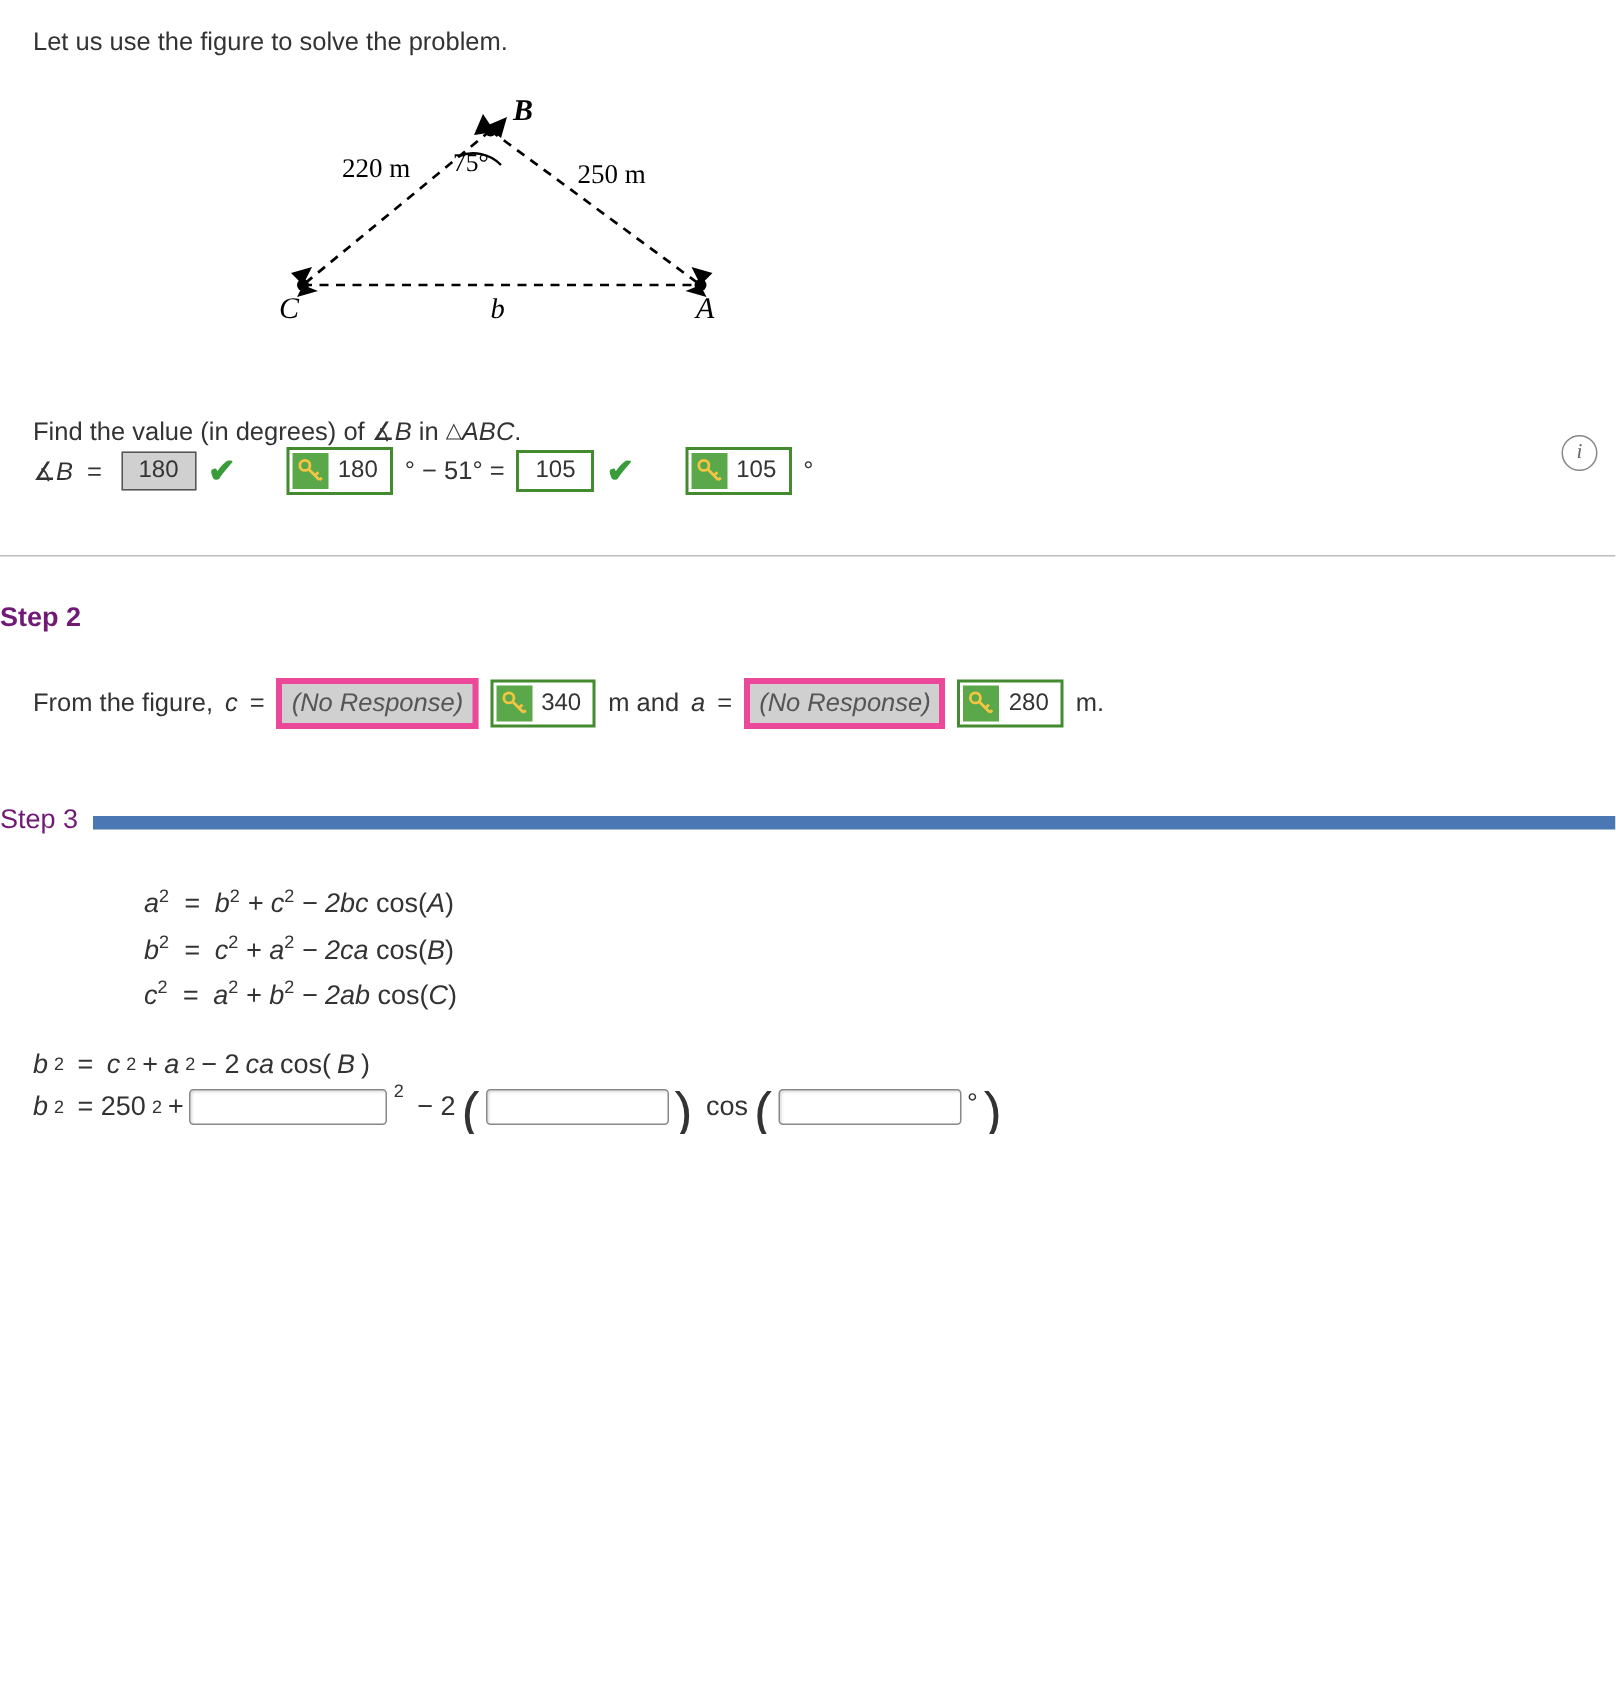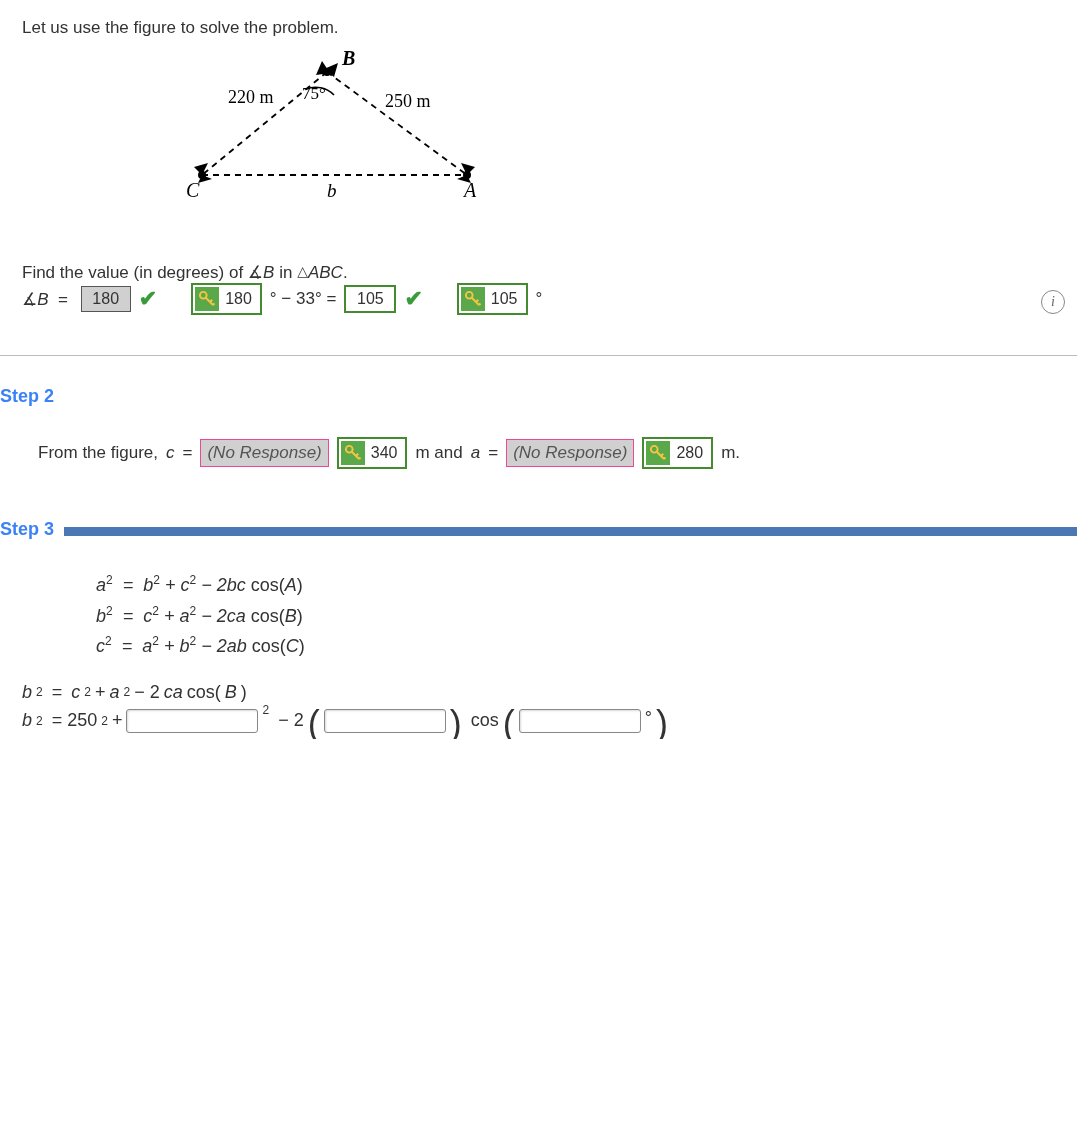--- a/index.html
+++ b/index.html
@@ -8,21 +8,21 @@
     color: #333;
     margin: 0;
     padding: 0;
     width: 1077px;
     background: #fff;
   }
   .content {
     padding: 18px 0 0 22px;
   }
   .intro-line {
-    margin-bottom: 9px;
+    margin-bottom: 24px;
   }
   .figure-wrap {
     margin: 0 0 40px 150px;
   }
   .question-line {
     margin-bottom: 0;
   }
   .eq-line {
     display: flex;
     align-items: center;
@@ -41,21 +41,21 @@
     color: #333;
   }
   .input-box.green {
     border: 2px solid #448a2f;
     background: #fff;
   }
   .no-response {
     font-style: italic;
     color: #555;
     background: #d0d0d0;
-    border: 1px solid #ec4899;
+    border: 4px solid #ec4899;
     padding: 3px 6px;
   }
   .key-box {
     display: inline-flex;
     align-items: center;
     border: 2px solid #448a2f;
     background: #fff;
     padding: 2px 6px 2px 2px;
     font-size: 16px;
   }
@@ -82,32 +82,32 @@
     margin: 30px 0 30px 0;
   }
   .step-bar {
     display: flex;
     align-items: center;
     margin: 0 0 30px 0;
     width: 100%;
   }
   .step-label {
     font-size: 18px;
-    color: #3b82f6;
+    color: #701a75;
     font-weight: bold;
     margin-right: 10px;
   }
   .step-rule {
     height: 9px;
     flex: 1;
     background: #4b78b4;
     position: relative;
     top: 2px;
   }
-  .step3 .step-label { font-weight: bold; }
+  .step3 .step-label { font-weight: normal; }
   .info-icon {
     position: absolute;
     right: 12px;
     top: 290px;
     width: 22px;
     height: 22px;
     border: 1px solid #888;
     border-radius: 50%;
     display: flex;
     align-items: center;
@@ -207,21 +207,21 @@
       <span class="key-icon-cell">
         <svg width="18" height="18" viewBox="0 0 24 24">
             <circle cx="7" cy="7" r="4.5" fill="none" stroke="#f5c542" stroke-width="2.5"></circle>
             <line x1="10" y1="10" x2="20" y2="20" stroke="#f5c542" stroke-width="2.5"></line>
             <line x1="16" y1="16" x2="19" y2="13" stroke="#f5c542" stroke-width="2.5"></line>
             <line x1="20" y1="20" x2="22" y2="18" stroke="#f5c542" stroke-width="2.5"></line>
           </svg>
       </span>
       <span class="key-value">180</span>
     </span>
-    <span> ° − 33° = </span>
+    <span> ° − 51° = </span>
     <span class="input-box green">105</span>
     <span class="check-icon">✔</span>
     <span style="width:18px"></span>
     <span class="key-box">
       <span class="key-icon-cell">
         <svg width="18" height="18" viewBox="0 0 24 24">
             <circle cx="7" cy="7" r="4.5" fill="none" stroke="#f5c542" stroke-width="2.5"></circle>
             <line x1="10" y1="10" x2="20" y2="20" stroke="#f5c542" stroke-width="2.5"></line>
             <line x1="16" y1="16" x2="19" y2="13" stroke="#f5c542" stroke-width="2.5"></line>
             <line x1="20" y1="20" x2="22" y2="18" stroke="#f5c542" stroke-width="2.5"></line>
@@ -234,21 +234,21 @@
 
 </div>
 
 <hr class="hr-line">
 
 <div class="step-bar">
   <span class="step-label">Step 2</span>
 </div>
 
 <div class="content" style="padding-top:0;">
-  <div class="eq-line" style="margin-bottom:50px;margin-left:16px;">
+  <div class="eq-line" style="margin-bottom:50px;">
     <span>From the figure, </span>
     <span class="ital">c</span>
     <span> = </span>
     <span class="no-response">(No Response)</span>
     <span class="key-box">
       <span class="key-icon-cell">
         <svg width="18" height="18" viewBox="0 0 24 24">
             <circle cx="7" cy="7" r="4.5" fill="none" stroke="#f5c542" stroke-width="2.5"></circle>
             <line x1="10" y1="10" x2="20" y2="20" stroke="#f5c542" stroke-width="2.5"></line>
             <line x1="16" y1="16" x2="19" y2="13" stroke="#f5c542" stroke-width="2.5"></line>

